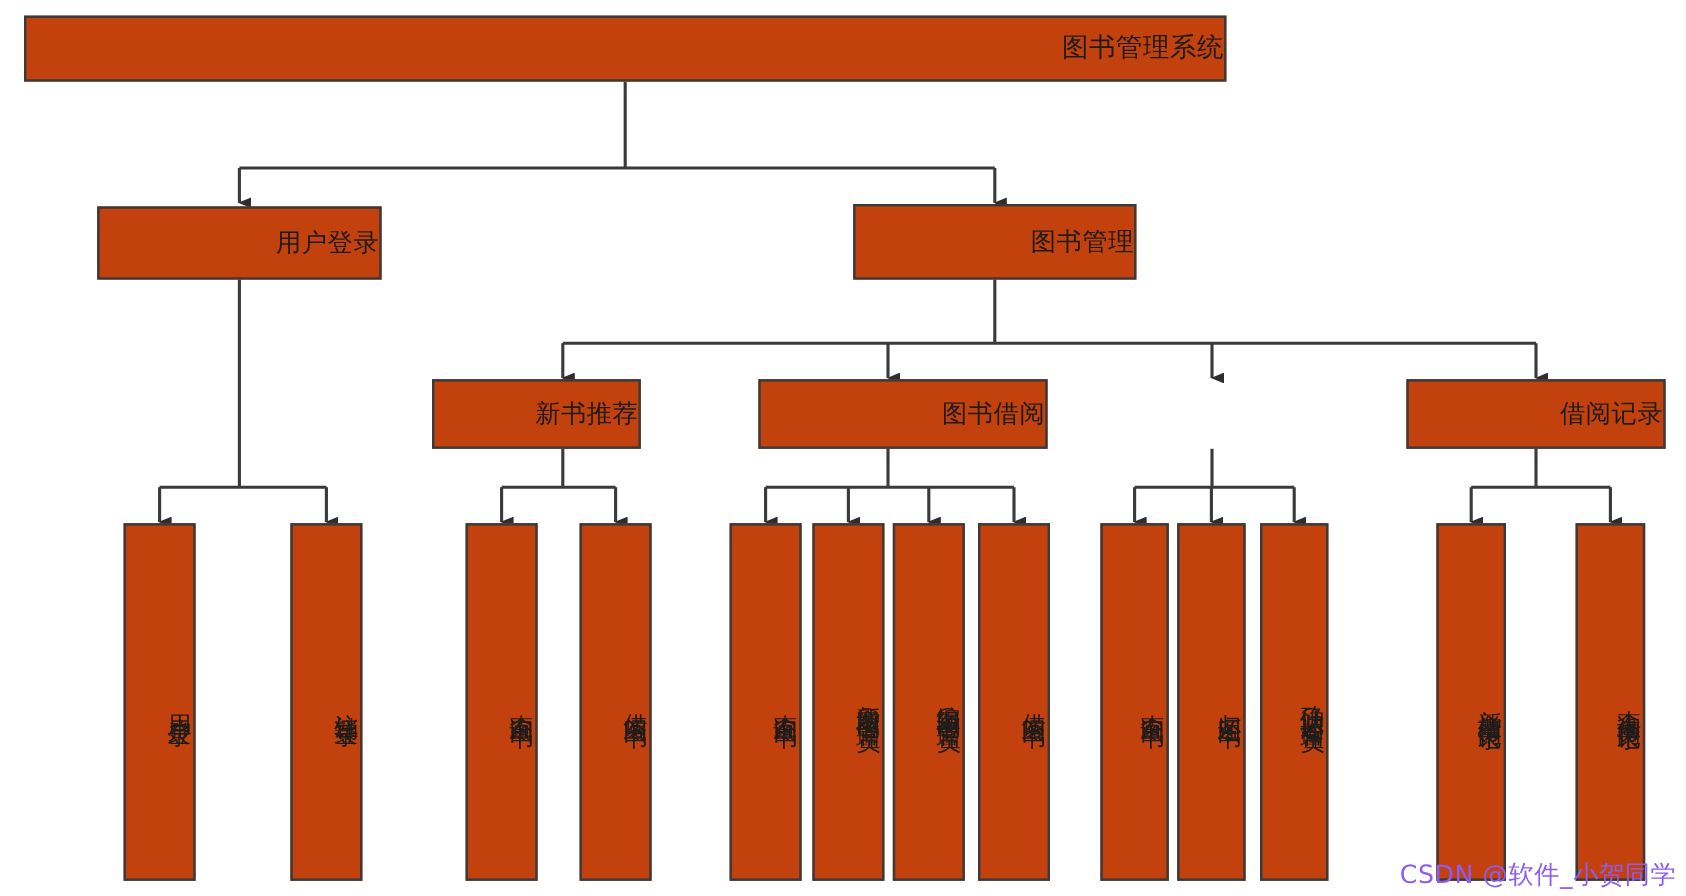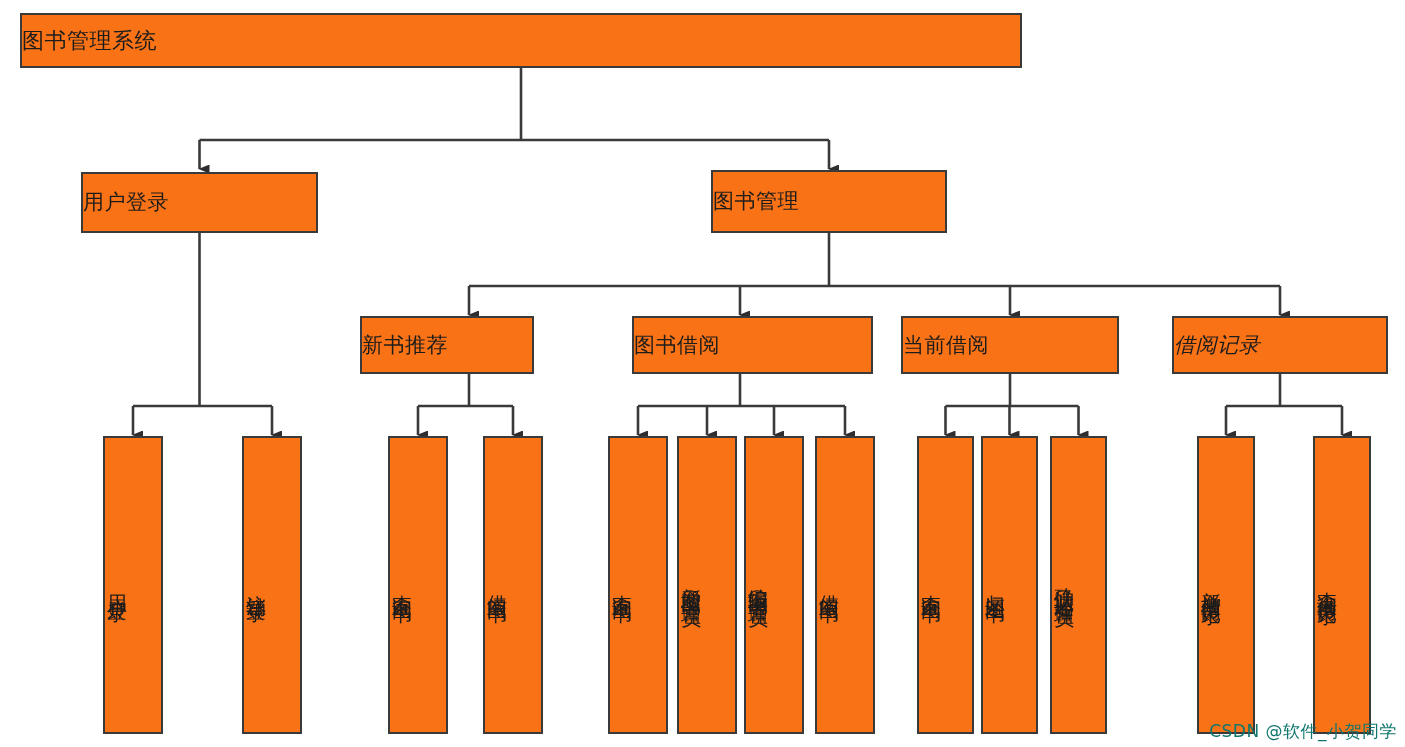--- a/index.html
+++ b/index.html
@@ -23,25 +23,25 @@
     position: absolute;
     left: 0;
     top: 0;
     width: 1405px;
     height: 747px;
     display: block;
   }
   .node-box {
     position: absolute;
     box-sizing: border-box;
-    background: #f97316;
+    background: #c2410c;
     border: 2px solid #3a3a3a;
     display: flex;
     align-items: center;
-    justify-content: flex-start;
+    justify-content: flex-end;
     overflow: hidden;
   }
   .node-label {
     color: #1c1c1c;
     font-size: 21px;
     line-height: 1.18;
     letter-spacing: 0.5px;
     white-space: nowrap;
     text-align: center;
   }
@@ -52,22 +52,22 @@
     font-size: 20px;
     white-space: nowrap;
   }
   .node-box.root .node-label {
     font-size: 22px;
   }
   .watermark {
     position: absolute;
     right: 8px;
     bottom: 4px;
-    font-size: 17px;
-    color: #0f766e;
+    font-size: 21px;
+    color: #8b5cf6;
     white-space: nowrap;
     letter-spacing: 0.5px;
   }
 </style>
 </head>
 <body>
 
 <div id="diagram-root">
 
   <svg id="diagram-svg" viewBox="0 0 1405 747" xmlns="http://www.w3.org/2000/svg">
@@ -126,25 +126,22 @@
   </div>
 
   <div class="node-box" style="left: 360px; top: 316px; width: 174px; height: 58px;">
     <span class="node-label">新书推荐</span>
   </div>
 
   <div class="node-box" style="left: 632px; top: 316px; width: 241px; height: 58px;">
     <span class="node-label">图书借阅</span>
   </div>
 
-  <div class="node-box" style="left: 901px; top: 316px; width: 218px; height: 58px;">
-    <span class="node-label">当前借阅</span>
-  </div>
 
-  <div class="node-box" style="left: 1172px; top: 316px; width: 216px; height: 58px; font-style: italic;">
+  <div class="node-box" style="left: 1172px; top: 316px; width: 216px; height: 58px;">
     <span class="node-label">借阅记录</span>
   </div>
 
   <div class="node-box vertical" style="left: 103px; top: 436px; width: 60px; height: 298px;">
     <span class="node-label">用户登录</span>
   </div>
 
   <div class="node-box vertical" style="left: 242px; top: 436px; width: 60px; height: 298px;">
     <span class="node-label">注销登录</span>
   </div>

